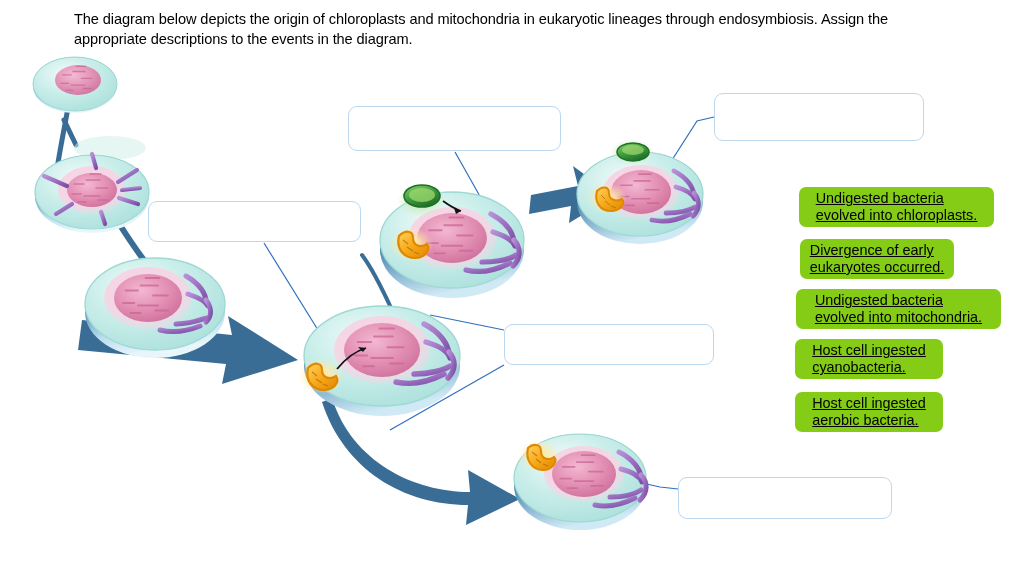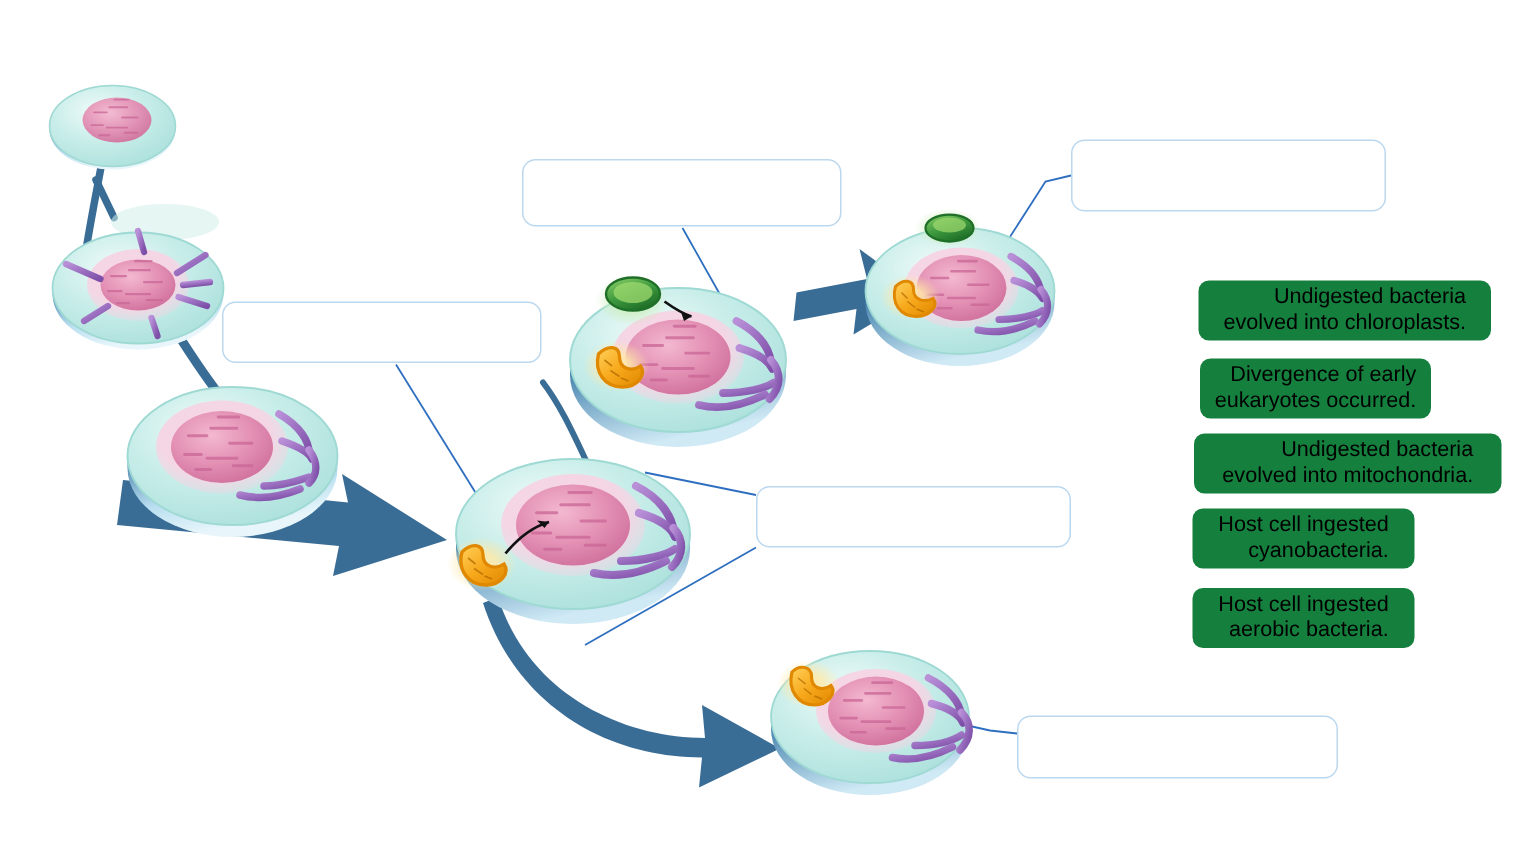--- a/index.html
+++ b/index.html
@@ -44,38 +44,40 @@
     position: absolute;
     box-sizing: border-box;
     border: 1.3px solid #bcd8ef;
     border-radius: 9px;
     background: #ffffff;
   }
   
   .chip {
     position: absolute;
     box-sizing: border-box;
-    background: #15803d;
+    background: #84cc16;
     border-radius: 7px;
     color: #000;
     font-size: 14.4px;
     line-height: 1.15;
-    text-align: right;
+    text-align: left;
     display: flex;
     align-items: center;
     justify-content: center;
     padding: 3px 7px;
     white-space: pre-line;
+    text-decoration: underline;
   }
 </style>
 </head>
 <body>
 
 <div id="stage">
 
+  <div class="prompt">The diagram below depicts the origin of chloroplasts and mitochondria in eukaryotic lineages through endosymbiosis. Assign the appropriate descriptions to the events in the diagram.</div>
 
   <svg id="art" viewBox="0 0 1024 568" xmlns="http://www.w3.org/2000/svg">
     <defs>
 
       <radialGradient id="cyto" cx="38%" cy="32%" r="78%">
         <stop offset="0%" stop-color="#f0fbfa"></stop>
         <stop offset="45%" stop-color="#caeeea"></stop>
         <stop offset="100%" stop-color="#a9dfdb"></stop>
       </radialGradient>
 

